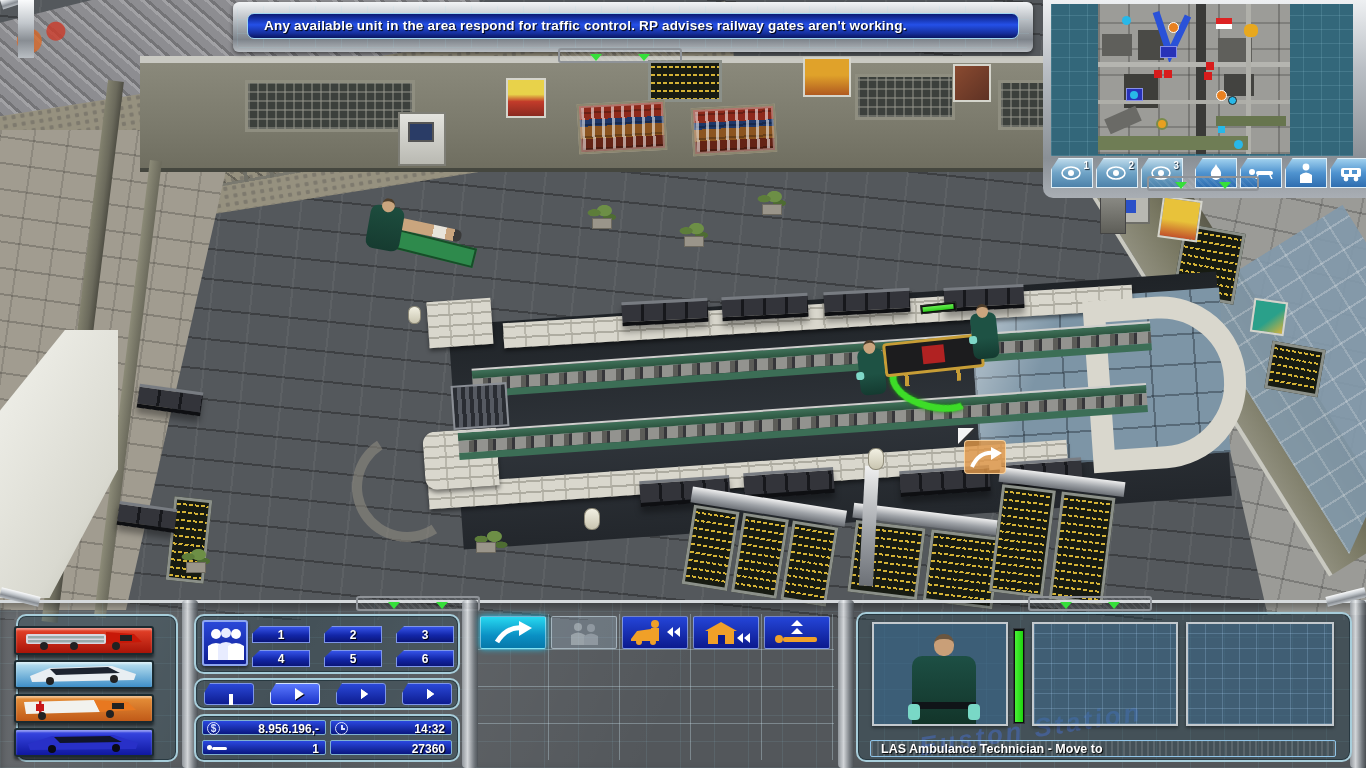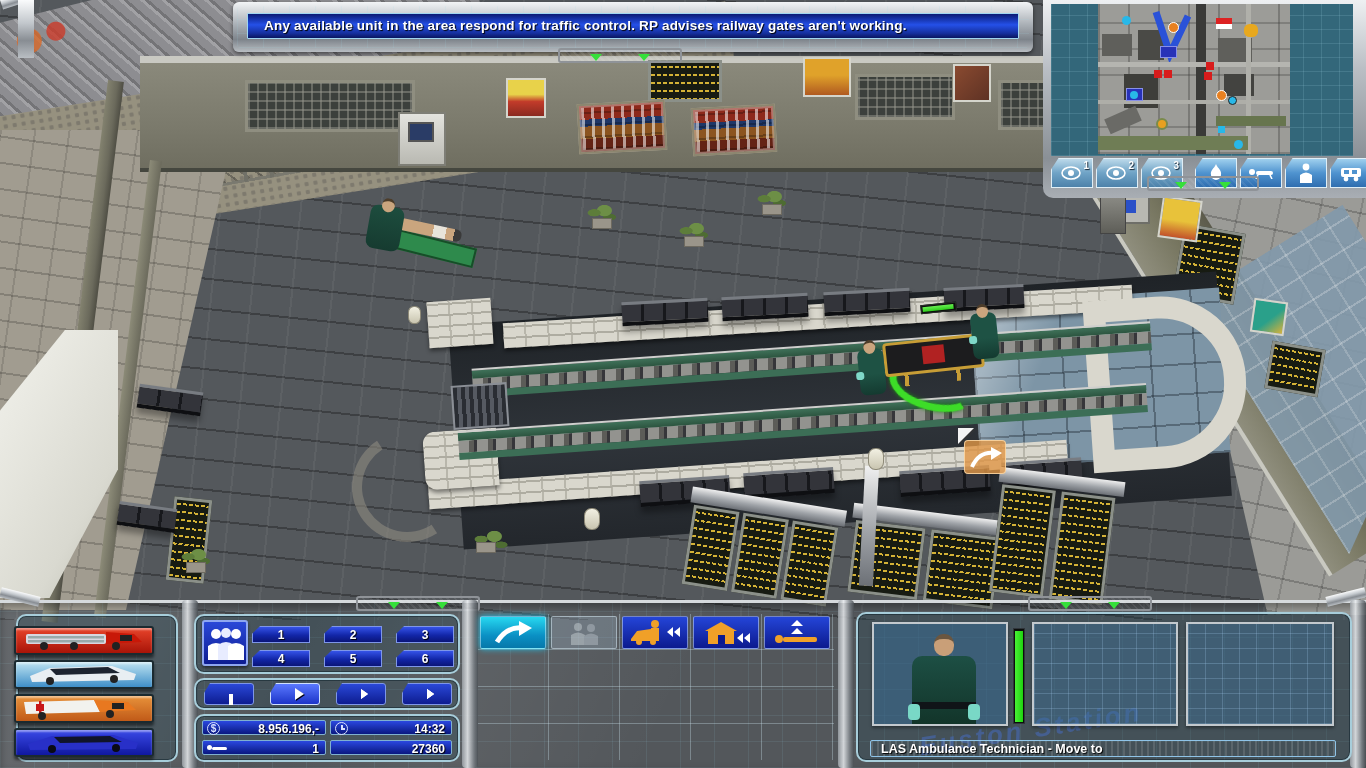--- a/index.html
+++ b/index.html
@@ -96,21 +96,21 @@
 
   
   .metal{background:linear-gradient(180deg,#fafbfc,#c2c7cc 40%,#888d93 70%,#b9bec3);}
   .rail{height:15px;background:linear-gradient(180deg,#4a4a4e,#222226 60%,#3a3a3e);border:2px solid #8f9398;border-radius:3px;
     background-image:repeating-linear-gradient(45deg,rgba(255,255,255,.08) 0 2px,transparent 2px 5px);}
   .rail .arr{position:absolute;top:4px;width:0;height:0;border-left:6px solid transparent;border-right:6px solid transparent;border-top:7px solid #35e03a;}
   .banner{left:233px;top:2px;width:800px;height:50px;border-radius:6px;padding:4px;
     background:linear-gradient(180deg,#f2f4f6,#aab0b6 45%,#7e848b 75%,#b8bdc2);box-shadow:0 2px 4px rgba(0,0,0,.5);}
   .banner-in{position:absolute;inset:4px;background:linear-gradient(180deg,#3f7788,#2c5e70);border-radius:4px;
     background-image:repeating-linear-gradient(90deg,rgba(160,220,235,.12) 0 1px,transparent 1px 26px),repeating-linear-gradient(0deg,rgba(160,220,235,.12) 0 1px,transparent 1px 14px);}
-  .banner-bar{position:absolute;left:14px;right:14px;top:11px;height:26px;border:1px solid #9fd4f0;border-radius:1px;
+  .banner-bar{position:absolute;left:14px;right:14px;top:11px;height:26px;border:1px solid #9fd4f0;border-radius:7px;
     background:linear-gradient(180deg,#0a1a74,#2450e8 45%,#16309e 80%,#091560);}
   .banner-bar span{position:absolute;left:16px;top:4px;color:#fff;font-weight:bold;font-size:13.5px;letter-spacing:.2px;text-shadow:1px 1px 1px #000;white-space:nowrap;}
 
   
   .mmap{left:1043px;top:0;width:323px;height:198px;}
   .mmap .frame{position:absolute;inset:0;background:linear-gradient(180deg,#eef0f2,#b9bec4 35%,#8a9096 80%,#a9aeb4);border-bottom-left-radius:10px;}
   .mmap .teal{position:absolute;left:8px;top:4px;width:302px;height:152px;background:#33677a;
     background-image:repeating-linear-gradient(90deg,rgba(170,225,240,.15) 0 1px,transparent 1px 18px),repeating-linear-gradient(0deg,rgba(170,225,240,.15) 0 1px,transparent 1px 14px);}
   .map{position:absolute;left:55px;top:4px;width:192px;height:150px;background:#9c9c98;
     background-image:repeating-linear-gradient(90deg,rgba(60,60,58,.35) 0 2px,transparent 2px 30px),repeating-linear-gradient(0deg,rgba(60,60,58,.3) 0 2px,transparent 2px 26px);}

